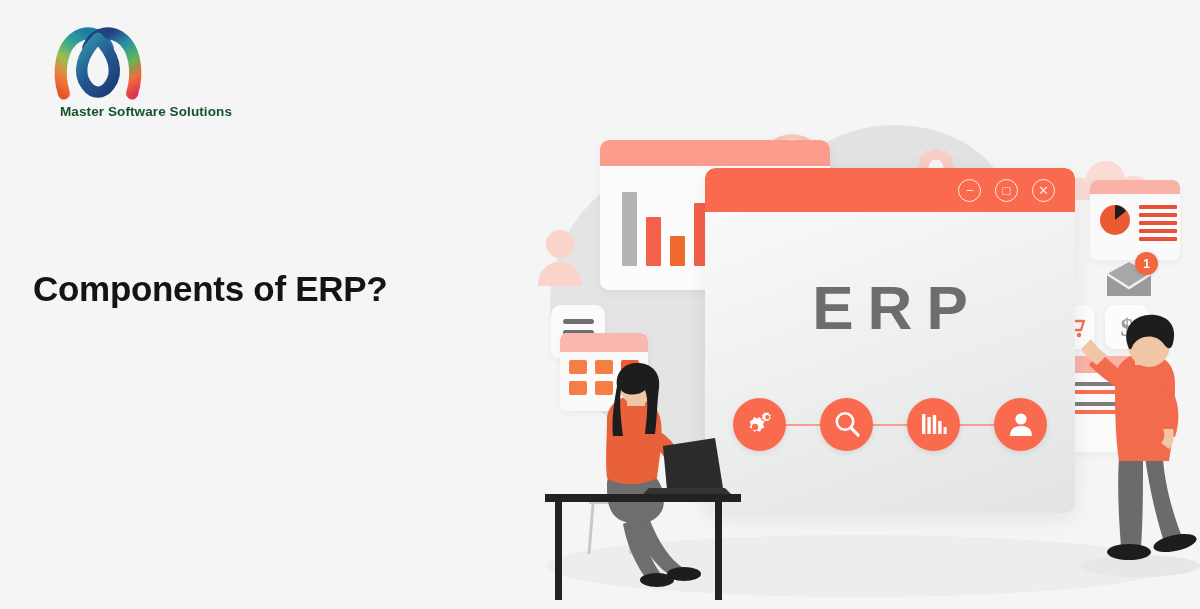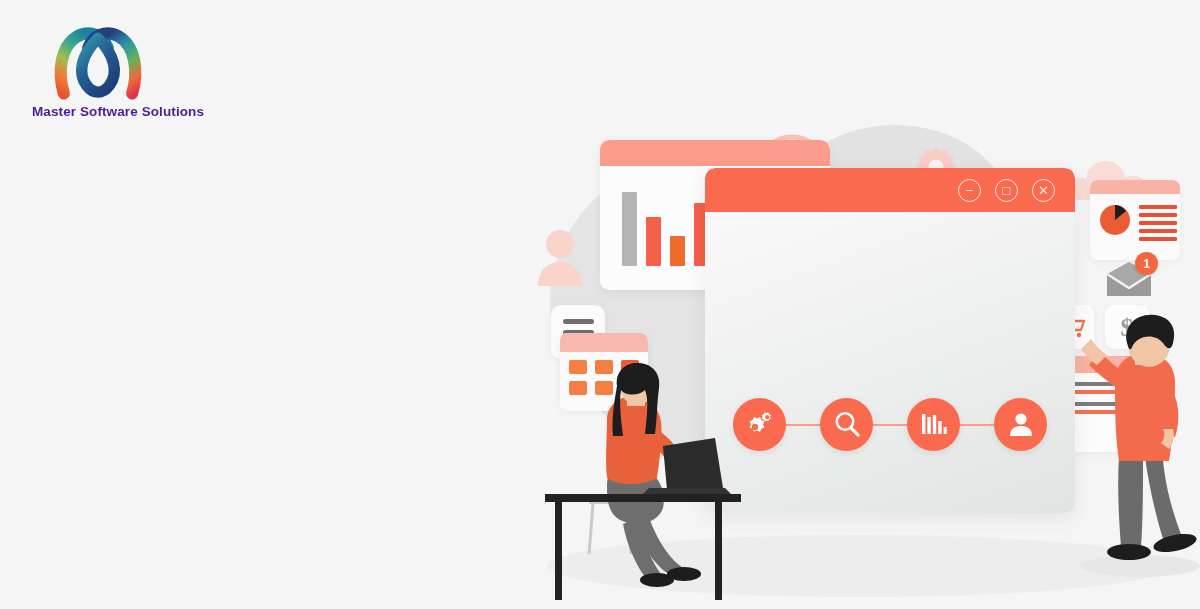--- a/index.html
+++ b/index.html
@@ -9,22 +9,22 @@
     background:#f5f5f5;
     font-family:"Liberation Sans","DejaVu Sans",sans-serif;
     position:relative;
   }
   .stage{position:absolute;inset:0;}
 
   
   .brand{position:absolute;left:30px;top:22px;width:230px;}
   .logo-mark{width:100px;height:78px;display:block;margin-left:18px;}
   .brand-name{
-    margin-top:4px;font-size:13.5px;font-weight:700;color:#4c1d95;
-    letter-spacing:.1px;text-align:left;padding-left:2px;white-space:nowrap;
+    margin-top:4px;font-size:13.5px;font-weight:700;color:#14532d;
+    letter-spacing:.1px;text-align:center;padding-left:2px;white-space:nowrap;
   }
 
   
   .headline{position:absolute;left:33px;top:265px;width:470px;}
   .hl-1{
     font-size:35px;line-height:47px;font-weight:400;color:#1c1c1c;
     letter-spacing:-.3px;
   }
   .hl-2{
     font-size:35px;line-height:47px;font-weight:700;color:#141414;
@@ -210,20 +210,21 @@
       <path d="M18 88 C10 62 14 30 34 18 C50 9 66 16 72 32" fill="none" stroke="url(#lgA)" stroke-width="15" stroke-linecap="round"></path>
 
       <path d="M102 88 C110 62 106 30 86 18 C70 9 54 16 48 32" fill="none" stroke="url(#lgB)" stroke-width="15" stroke-linecap="round"></path>
 
       <path d="M60 20 C80 40 86 62 74 78 C66 89 54 89 46 78 C34 62 40 40 60 20 Z" fill="none" stroke="url(#lgC)" stroke-width="14" stroke-linejoin="round"></path>
     </svg>
     <div class="brand-name">Master Software Solutions</div>
   </div>
 
   <div class="headline">
+    <div class="hl-2">Components of ERP?</div>
   </div>
 
   <div class="illus">
 
     <div class="blob-big"></div>
     <div class="blob-top"></div>
     <div class="floor"></div>
 
     <svg class="deco cloud-pink" viewBox="0 0 105 46">
       <path d="M16 44 C4 44 0 35 4 28 C8 21 18 21 21 23 C22 9 36 2 47 6 C56 9 60 17 60 22
@@ -346,20 +347,21 @@
       </div>
     </div>
 
     <div class="win-main">
       <div class="wm-head">
         <span class="wm-btn">−</span>
         <span class="wm-btn">□</span>
         <span class="wm-btn">✕</span>
       </div>
 
+      <div class="erp-text">ERP</div>
 
       <div class="chain">
 
         <div class="chip">
           <svg width="30" height="28" viewBox="0 0 30 28">
             <path d="M12 4 l3 1.4 3-1.4 1.4 3 3 1.4 -1.4 3 1.4 3 -3 1.4 -1.4 3 -3-1.4 -3 1.4
                      -1.4-3 -3-1.4 1.4-3 -1.4-3 3-1.4 Z" fill="#fff" transform="translate(-3,3)"></path>
             <circle cx="10" cy="17" r="3.2" fill="#f96a4e"></circle>
             <path d="M23 2 l2 .9 2-.9 .9 2 2 .9 -.9 2 .9 2 -2 .9 -.9 2 -2-.9 -2 .9 -.9-2 -2-.9 .9-2 -.9-2 2-.9 Z" fill="#fff" transform="translate(-3.5,0.5) scale(0.92) translate(2,0)"></path>
             <circle cx="22.3" cy="7.2" r="2.1" fill="#f96a4e"></circle>

